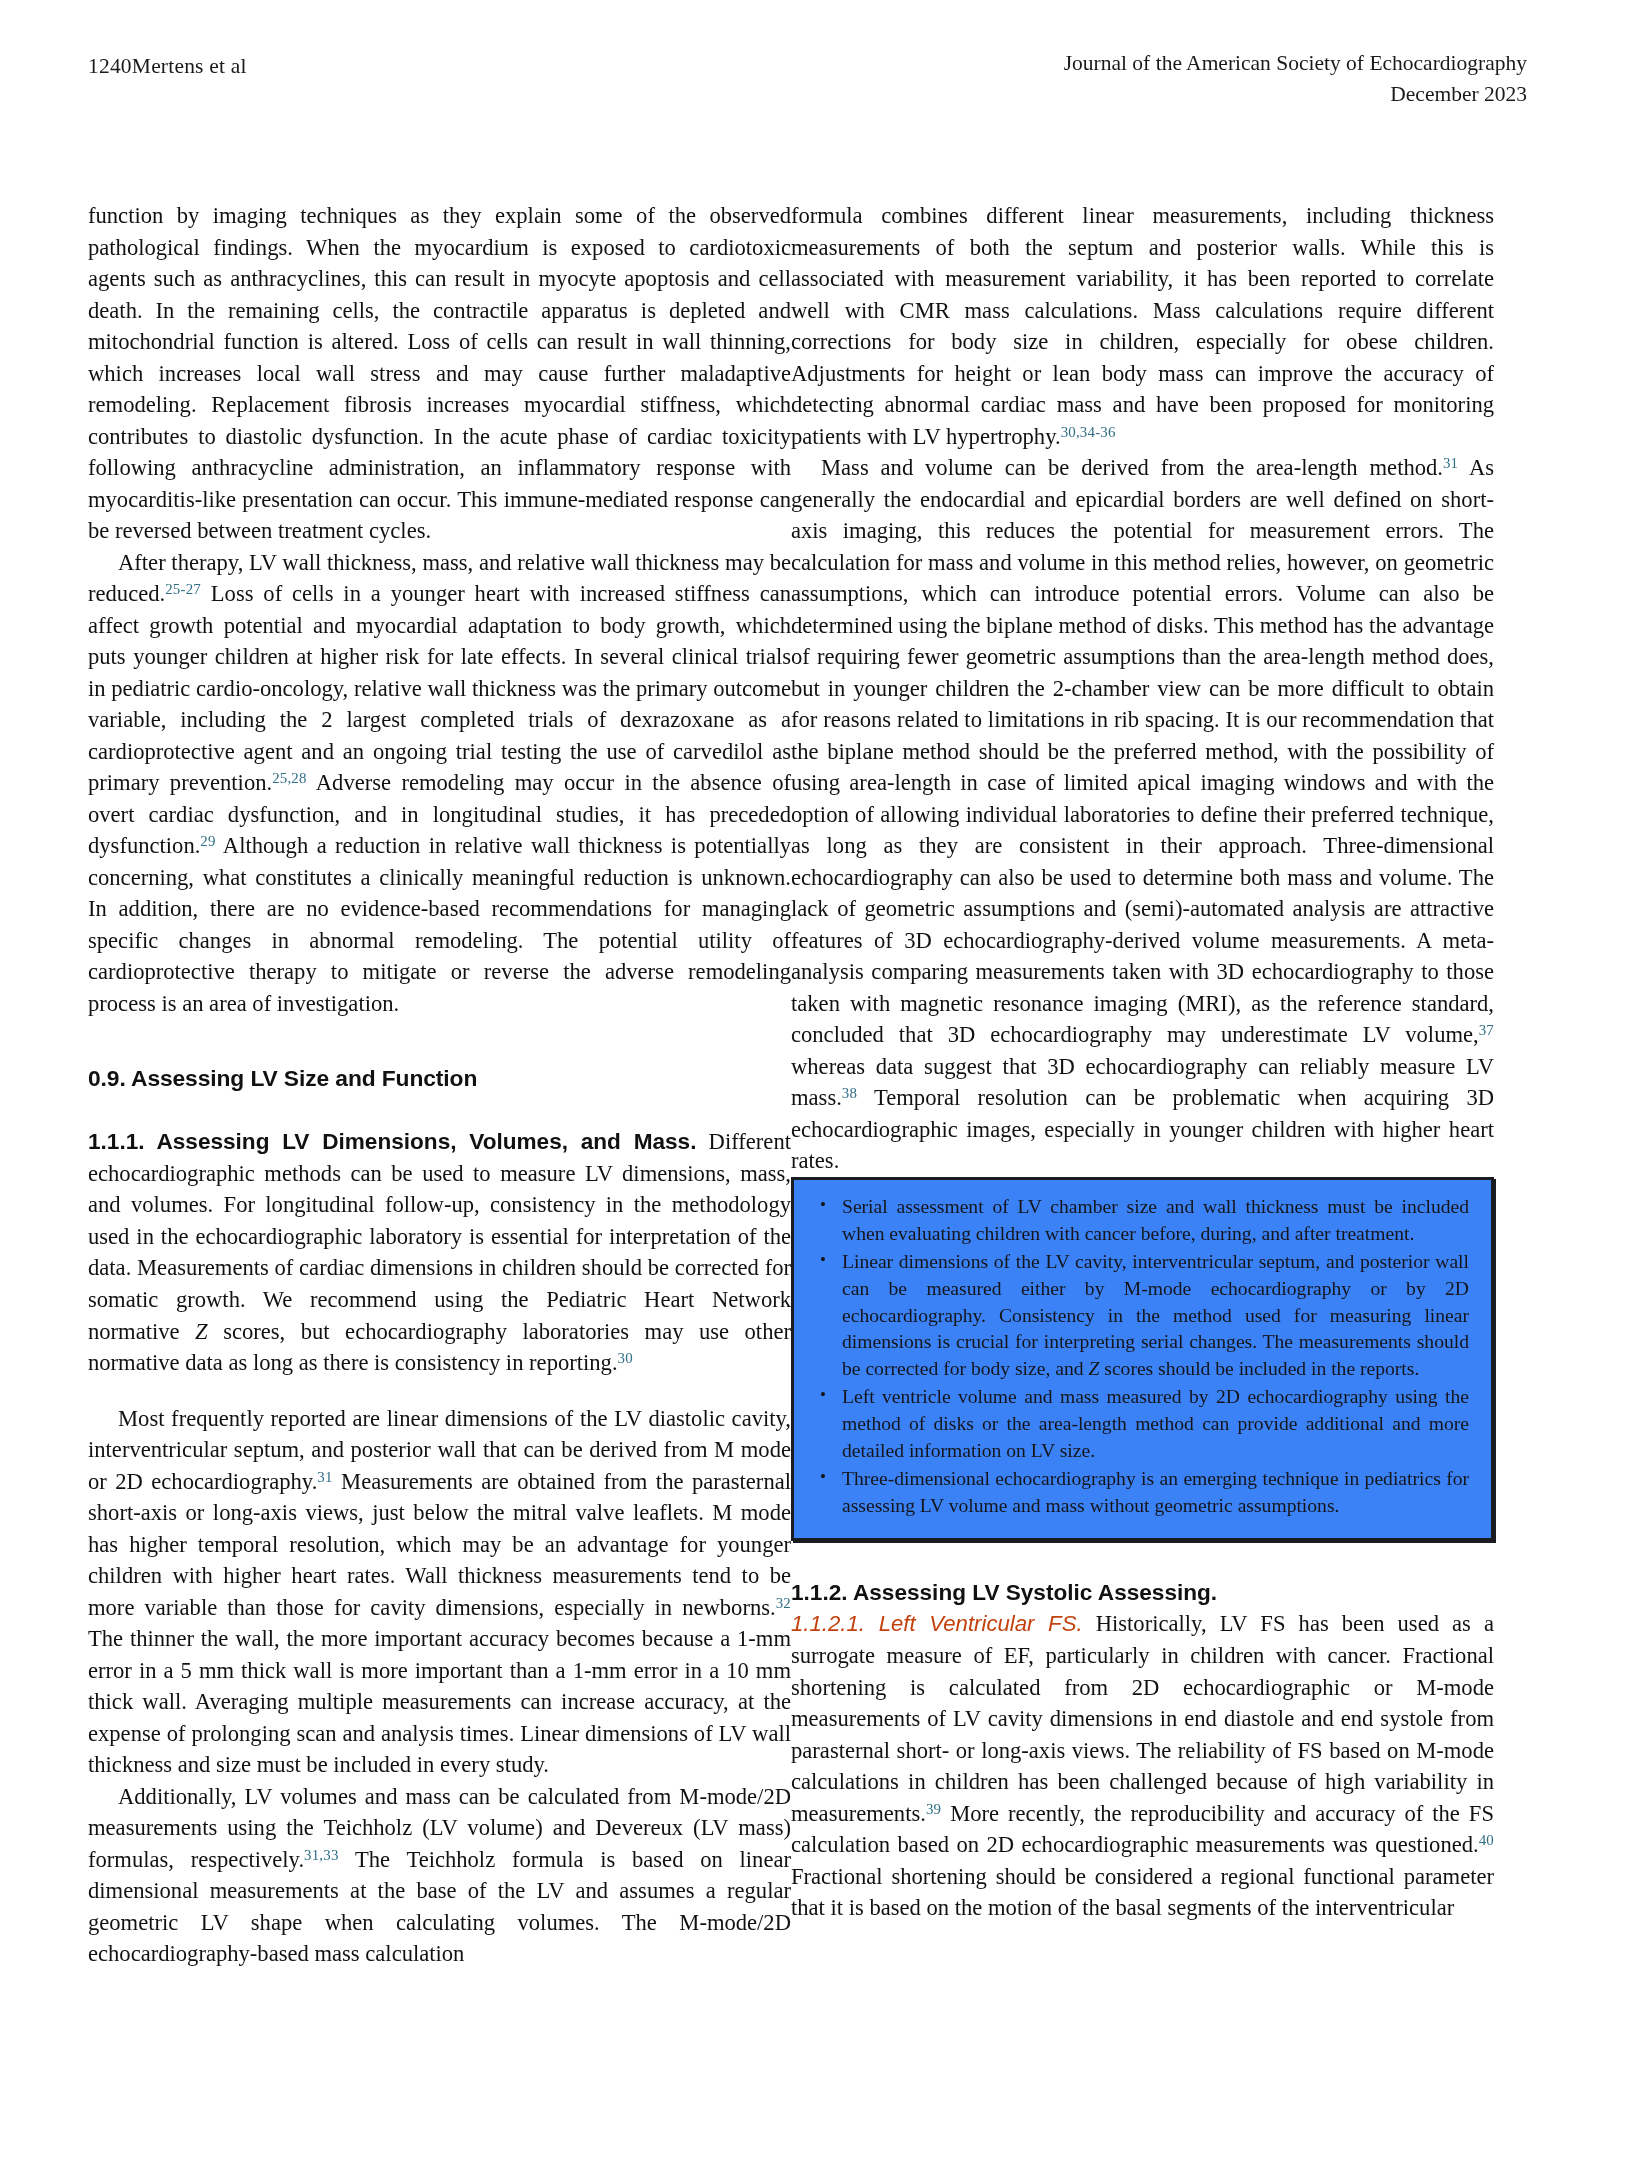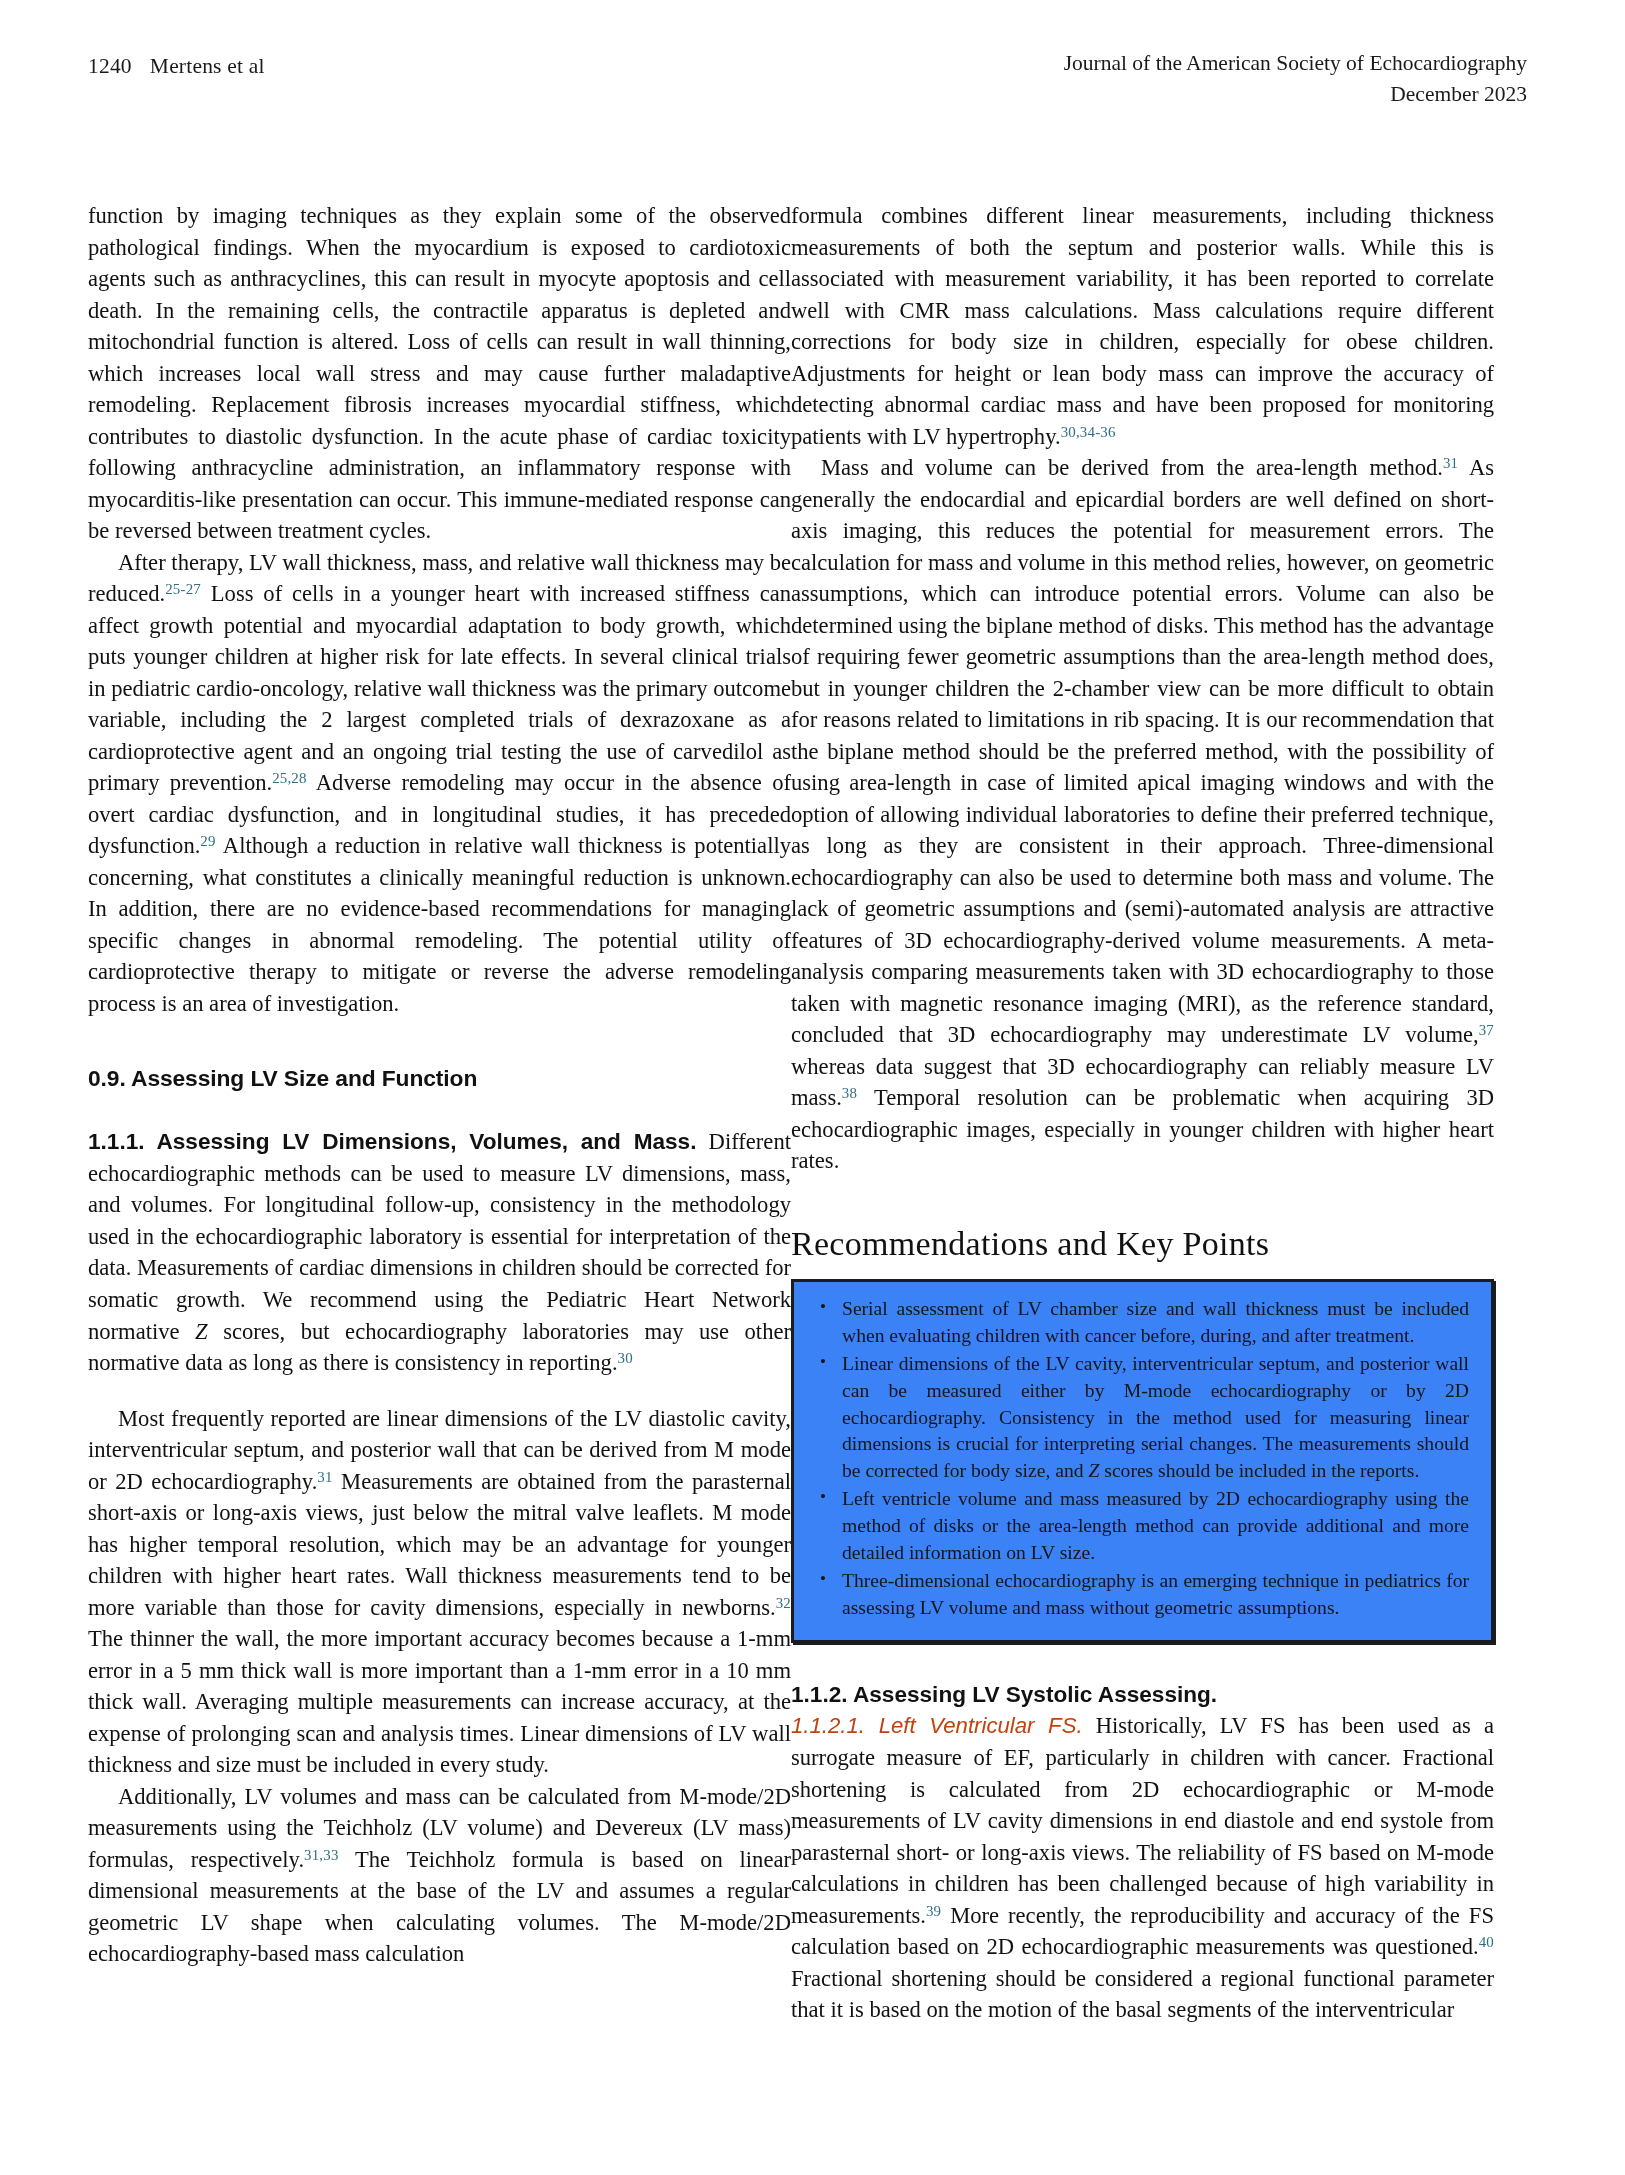--- a/index.html
+++ b/index.html
@@ -32,21 +32,21 @@
     font-size: 21.5px;
     color: #1a1a1a;
   }
   .runhead-left {
     position: absolute;
     left: 0;
     top: 6px;
     white-space: nowrap;
     letter-spacing: 0.2px;
   }
-  .runhead-left .folio { margin-right: 18px; }
+  .runhead-left .folio { }
   .runhead-right {
     position: absolute;
     right: 10px;
     top: 0;
     text-align: right;
     line-height: 1.45;
     white-space: nowrap;
   }
 
   
@@ -184,21 +184,20 @@
       <div class="spacer-24"></div>
       <p class="body indent" id="lp2">Most frequently reported are linear dimensions of the LV diastolic cavity, interventricular septum, and posterior wall that can be derived from M mode or 2D echocardiography.<sup class="ref">31</sup> Measurements are obtained from the parasternal short-axis or long-axis views, just below the mitral valve leaflets. M mode has higher temporal resolution, which may be an advantage for younger children with higher heart rates. Wall thickness measurements tend to be more variable than those for cavity dimensions, especially in newborns.<sup class="ref">32</sup> The thinner the wall, the more important accuracy becomes because a 1-mm error in a 5 mm thick wall is more important than a 1-mm error in a 10 mm thick wall. Averaging multiple measurements can increase accuracy, at the expense of prolonging scan and analysis times. Linear dimensions of LV wall thickness and size must be included in every study.</p>
       <p class="body indent" id="lp3">Additionally, LV volumes and mass can be calculated from M-mode/2D measurements using the Teichholz (LV volume) and Devereux (LV mass) formulas, respectively.<sup class="ref">31,33</sup> The Teichholz formula is based on linear dimensional measurements at the base of the LV and assumes a regular geometric LV shape when calculating volumes. The M-mode/2D echocardiography-based mass calculation</p>
     </div>
 
     <div class="col">
 
       <p class="body" id="rp0">formula combines different linear measurements, including thickness measurements of both the septum and posterior walls. While this is associated with measurement variability, it has been reported to correlate well with CMR mass calculations. Mass calculations require different corrections for body size in children, especially for obese children. Adjustments for height or lean body mass can improve the accuracy of detecting abnormal cardiac mass and have been proposed for monitoring patients with LV hypertrophy.<sup class="ref">30,34-36</sup></p>
       <p class="body indent" id="rp1">Mass and volume can be derived from the area-length method.<sup class="ref">31</sup> As generally the endocardial and epicardial borders are well defined on short-axis imaging, this reduces the potential for measurement errors. The calculation for mass and volume in this method relies, however, on geometric assumptions, which can introduce potential errors. Volume can also be determined using the biplane method of disks. This method has the advantage of requiring fewer geometric assumptions than the area-length method does, but in younger children the 2-chamber view can be more difficult to obtain for reasons related to limitations in rib spacing. It is our recommendation that the biplane method should be the preferred method, with the possibility of using area-length in case of limited apical imaging windows and with the option of allowing individual laboratories to define their preferred technique, as long as they are consistent in their approach. Three-dimensional echocardiography can also be used to determine both mass and volume. The lack of geometric assumptions and (semi)-automated analysis are attractive features of 3D echocardiography-derived volume measurements. A meta-analysis comparing measurements taken with 3D echocardiography to those taken with magnetic resonance imaging (MRI), as the reference standard, concluded that 3D echocardiography may underestimate LV volume,<sup class="ref">37</sup> whereas data suggest that 3D echocardiography can reliably measure LV mass.<sup class="ref">38</sup> Temporal resolution can be problematic when acquiring 3D echocardiographic images, especially in younger children with higher heart rates.</p>
 
-      <h2 class="reco-title">Recommendations and Key Points</h2>
 
       <div class="reco-box">
         <ul id="reco-list">
             <li>Serial assessment of LV chamber size and wall thickness must be included when evaluating children with cancer before, during, and after treatment.</li>
             <li>Linear dimensions of the LV cavity, interventricular septum, and posterior wall can be measured either by M-mode echocardiography or by 2D echocardiography. Consistency in the method used for measuring linear dimensions is crucial for interpreting serial changes. The measurements should be corrected for body size, and <i>Z</i> scores should be included in the reports.</li>
             <li>Left ventricle volume and mass measured by 2D echocardiography using the method of disks or the area-length method can provide additional and more detailed information on LV size.</li>
             <li>Three-dimensional echocardiography is an emerging technique in pediatrics for assessing LV volume and mass without geometric assumptions.</li>
           </ul>
       </div>
 

